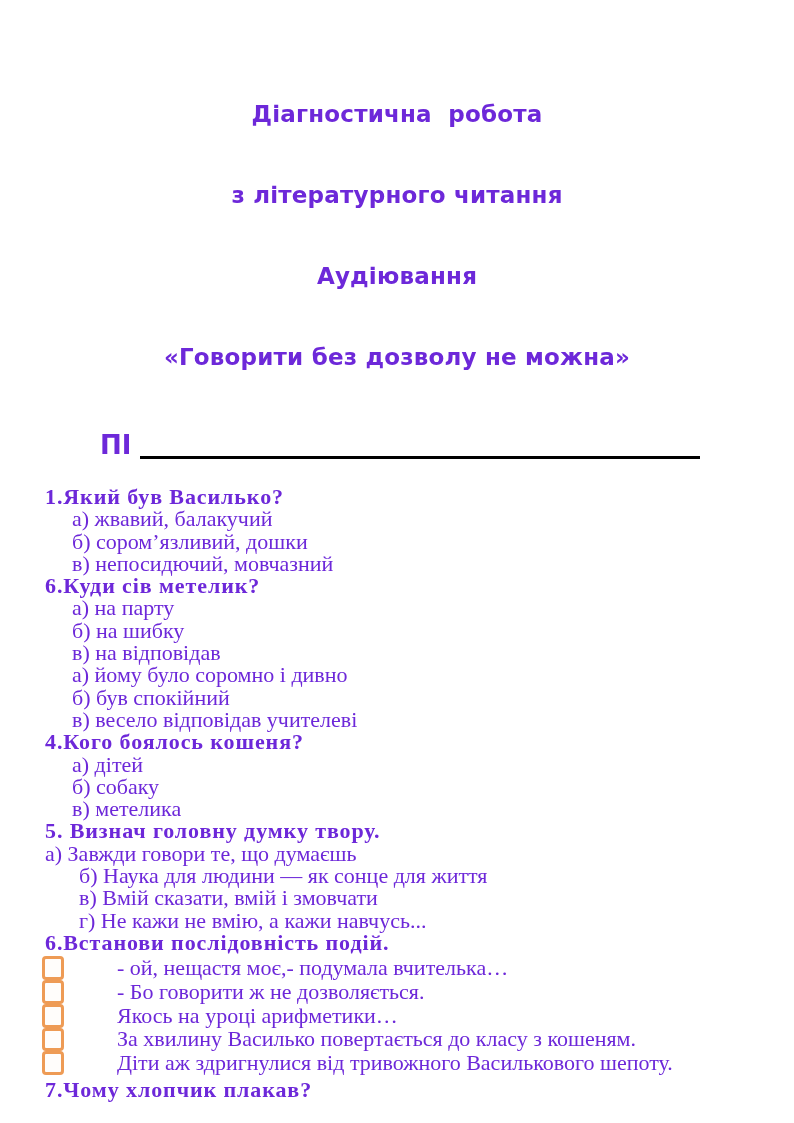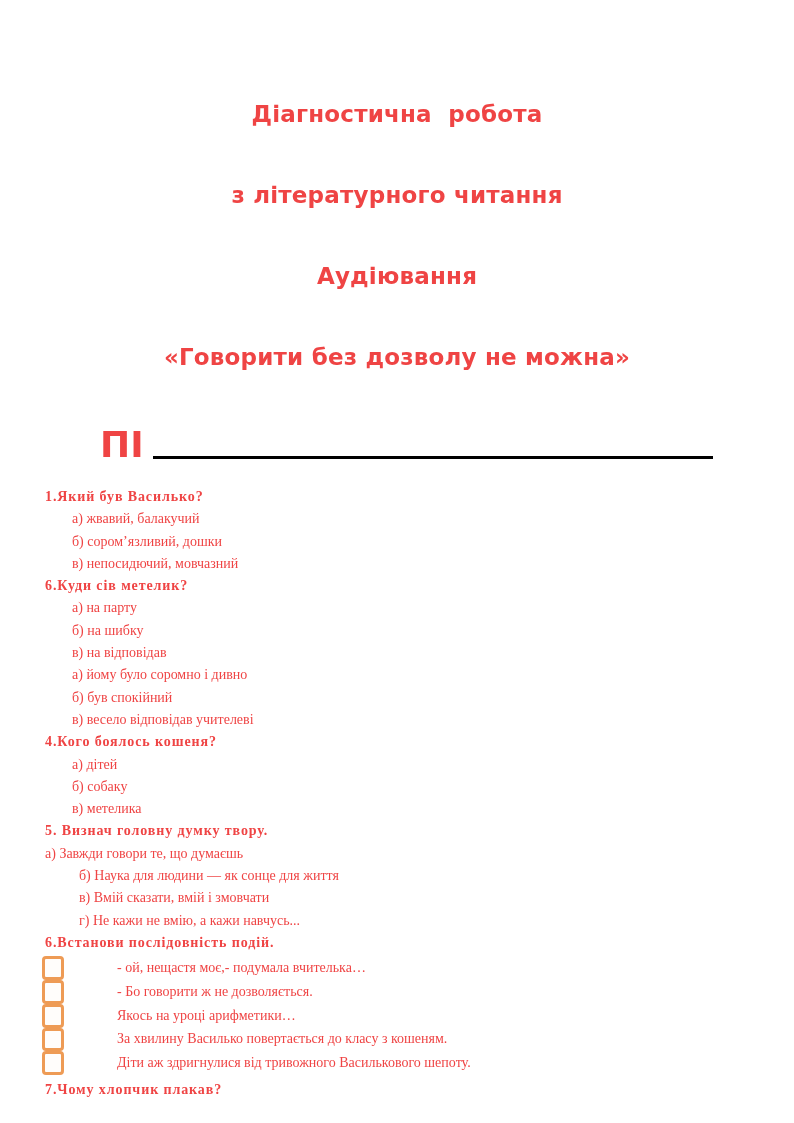--- a/index.html
+++ b/index.html
@@ -3,54 +3,54 @@
 <meta charset="utf-8">
 <style>
   html, body { margin: 0; padding: 0; background: #888; }
   .page {
     position: relative;
     width: 794px;
     height: 1123px;
     margin: 0 auto;
     background: #ffffff;
     overflow: hidden;
-    color: #ef4444;
+    color: #6d28d9;
   }
   
   .title-block {
     padding-top: 47px;
     text-align: center;
     font-family: "DejaVu Sans", sans-serif;
     font-weight: bold;
     font-size: 23px;
     line-height: 27px;
     white-space: pre-wrap;
     letter-spacing: 0.2px;
   }
   
   .name-row {
     display: flex;
     align-items: flex-end;
     margin: 6px 0 0 100px;
     font-family: "DejaVu Sans", sans-serif;
     font-weight: bold;
-    font-size: 36px;
+    font-size: 26px;
     line-height: 28px;
   }
   .name-line {
     width: 560px;
     height: 25px;
     margin-left: 9px;
     border-bottom: 3px solid #000;
   }
   
   .content {
     margin: 27px 48px 0 45px;
     font-family: "Liberation Serif", "DejaVu Serif", serif;
-    font-size: 14px;
+    font-size: 22px;
     line-height: 22.3px;
   }
   .q-title {
     font-weight: bold;
     letter-spacing: 0.9px;
   }
   .opt { padding-left: 27px; }
   .opt.flush { padding-left: 0; }
   .opt.deep { padding-left: 34px; }
   

